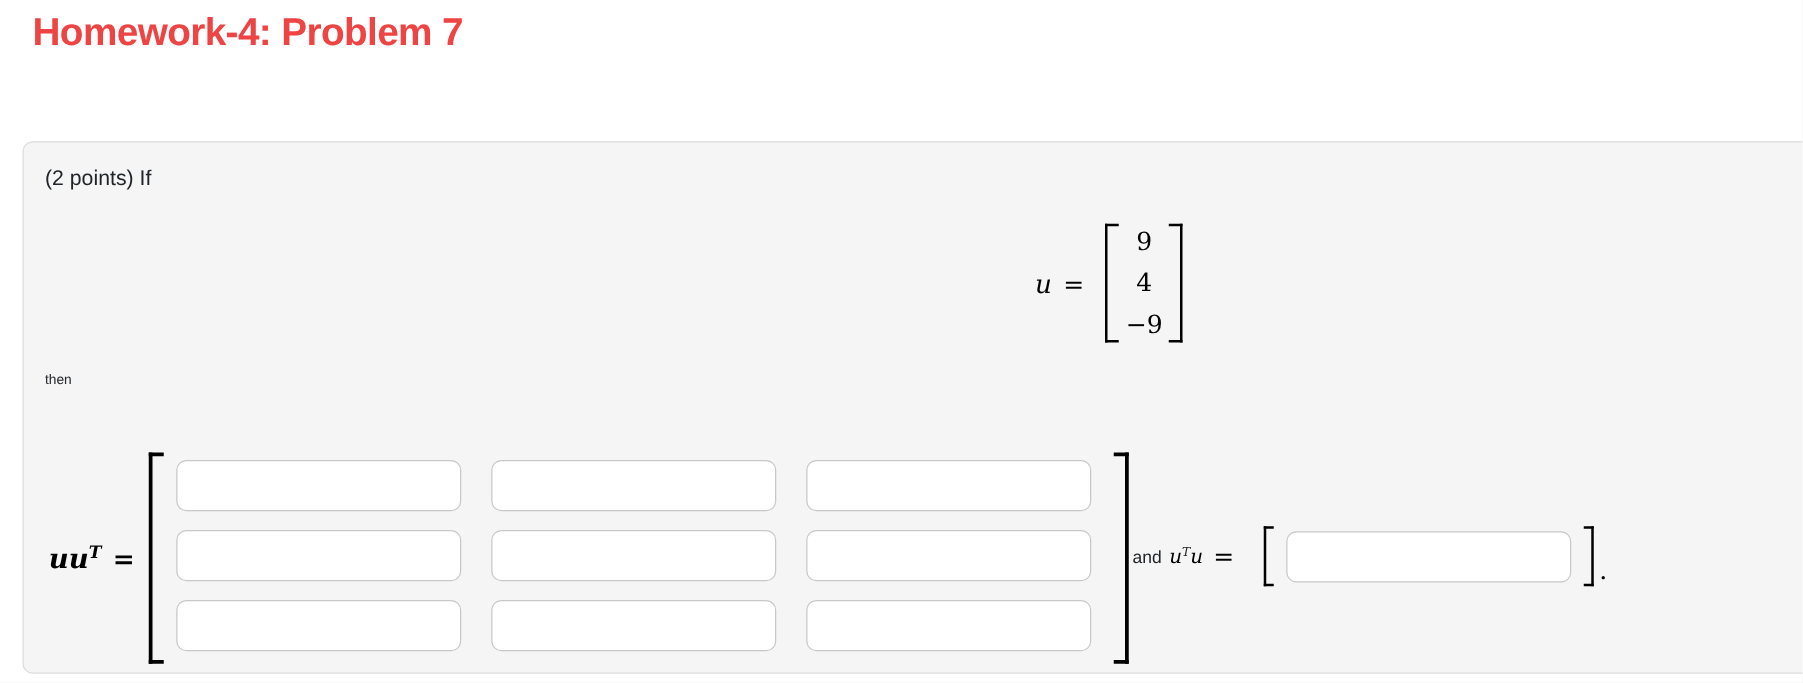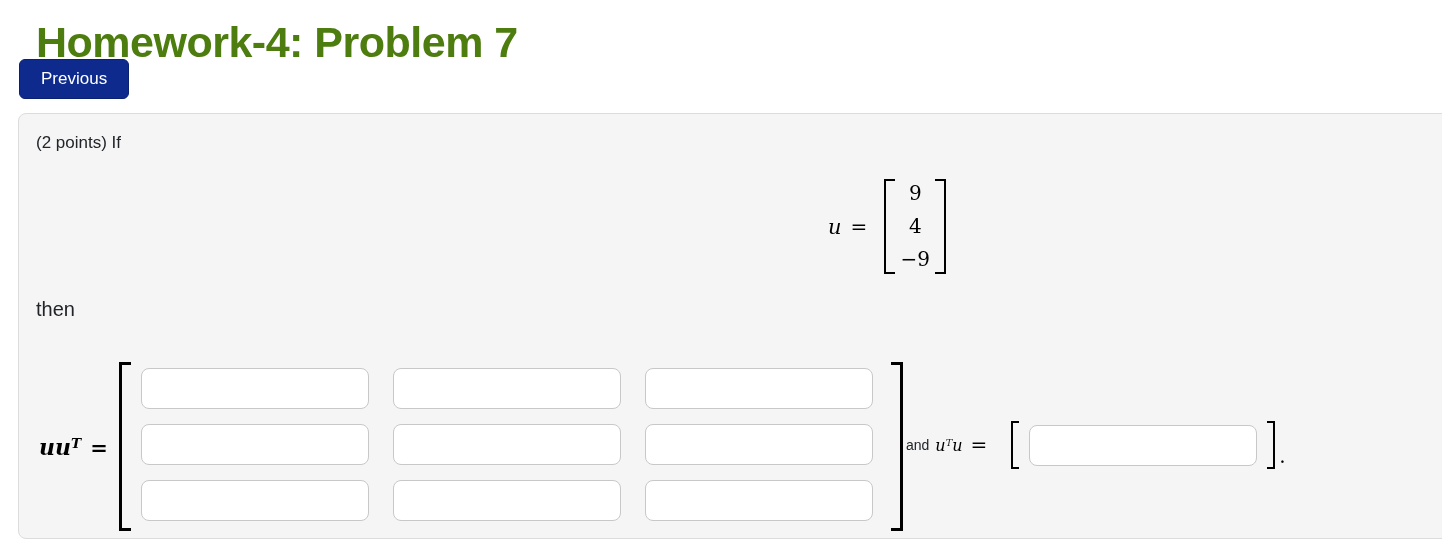--- a/index.html
+++ b/index.html
@@ -4,40 +4,40 @@
 <style>
   html, body { margin:0; padding:0; }
   body {
     width:1442px; height:546px; position:relative;
     background:#ffffff; overflow:hidden;
     font-family:"Liberation Sans", sans-serif; color:#212529;
   }
 
   
   .page-title {
-    position:absolute; left:20px; top:2px; margin:16px;
-    font-size:43px; font-weight:700; color:#4d7c0f; letter-spacing:-0.5px;
+    position:absolute; left:20px; top:2px; margin:6px;
+    font-size:31px; font-weight:700; color:#ef4444; letter-spacing:-0.5px;
     line-height:1.15;
   }
   .nav-row { position:absolute; left:19px; top:59px; display:flex; gap:7px; }
   .nav-btn {
     height:40px; padding:0 21px; box-sizing:border-box;
     background:#0e2a8d; color:#fff; border:1px solid #0a2070;
     border-radius:6px; font-family:inherit; font-size:17px; cursor:pointer;
     display:inline-flex; align-items:center;
   }
 
   
   .panel {
     position:absolute; left:18px; top:113px; width:1440px; height:426px;
     box-sizing:border-box; background:#f5f5f5;
     border:1px solid #dcdcdc; border-radius:8px;
   }
   .intro-text { position:absolute; left:17px; top:19px; font-size:17px; }
-  .then-text  { position:absolute; left:17px; top:184px; font-size:20px; }
+  .then-text  { position:absolute; left:17px; top:184px; font-size:11px; }
 
   
   .mi   { font-family:"DejaVu Serif", serif; font-style:italic; color:#000; }
   .mrel { font-family:"DejaVu Serif", serif; font-style:normal; color:#000; }
   .msup { font-family:"DejaVu Serif", serif; font-style:italic;
           font-size:62%; vertical-align:0.55em; }
 
   
   .u-eq { position:absolute; left:809px; top:64px; height:97px;
           display:flex; align-items:center; }
@@ -80,21 +80,20 @@
   .scalar-input { flex:0 0 auto; }
   .period { font-family:"DejaVu Serif", serif; font-size:20px; color:#000;
             align-self:flex-end; margin:0 0 5px 4px; }
 </style>
 </head>
 <body>
 
 <h1 class="page-title">Homework-4: Problem 7</h1>
 
 <div class="nav-row">
-  <button class="nav-btn">Previous</button>
 </div>
 
 <div class="panel">
 
   <div class="intro-text">(2 points) If</div>
 
   <div class="u-eq">
     <span class="mi">u</span>
     <span class="mrel">=</span>
     <div class="vbr vbr-l"></div>

